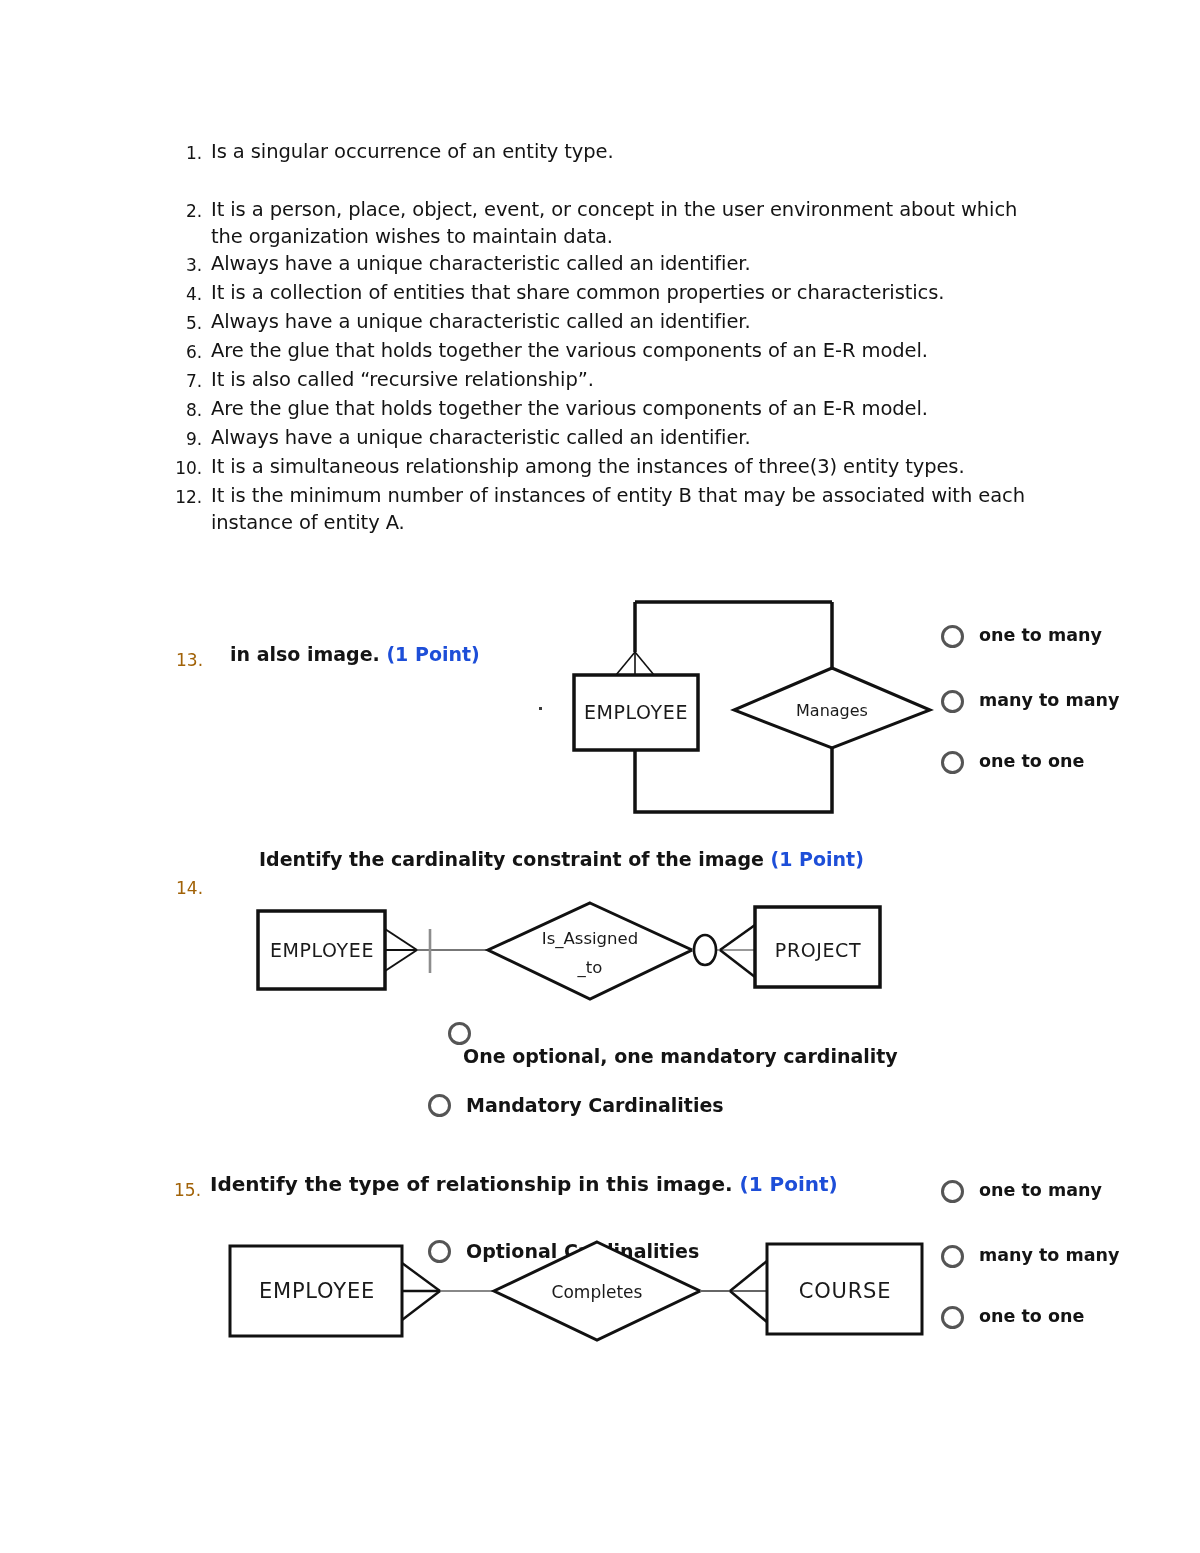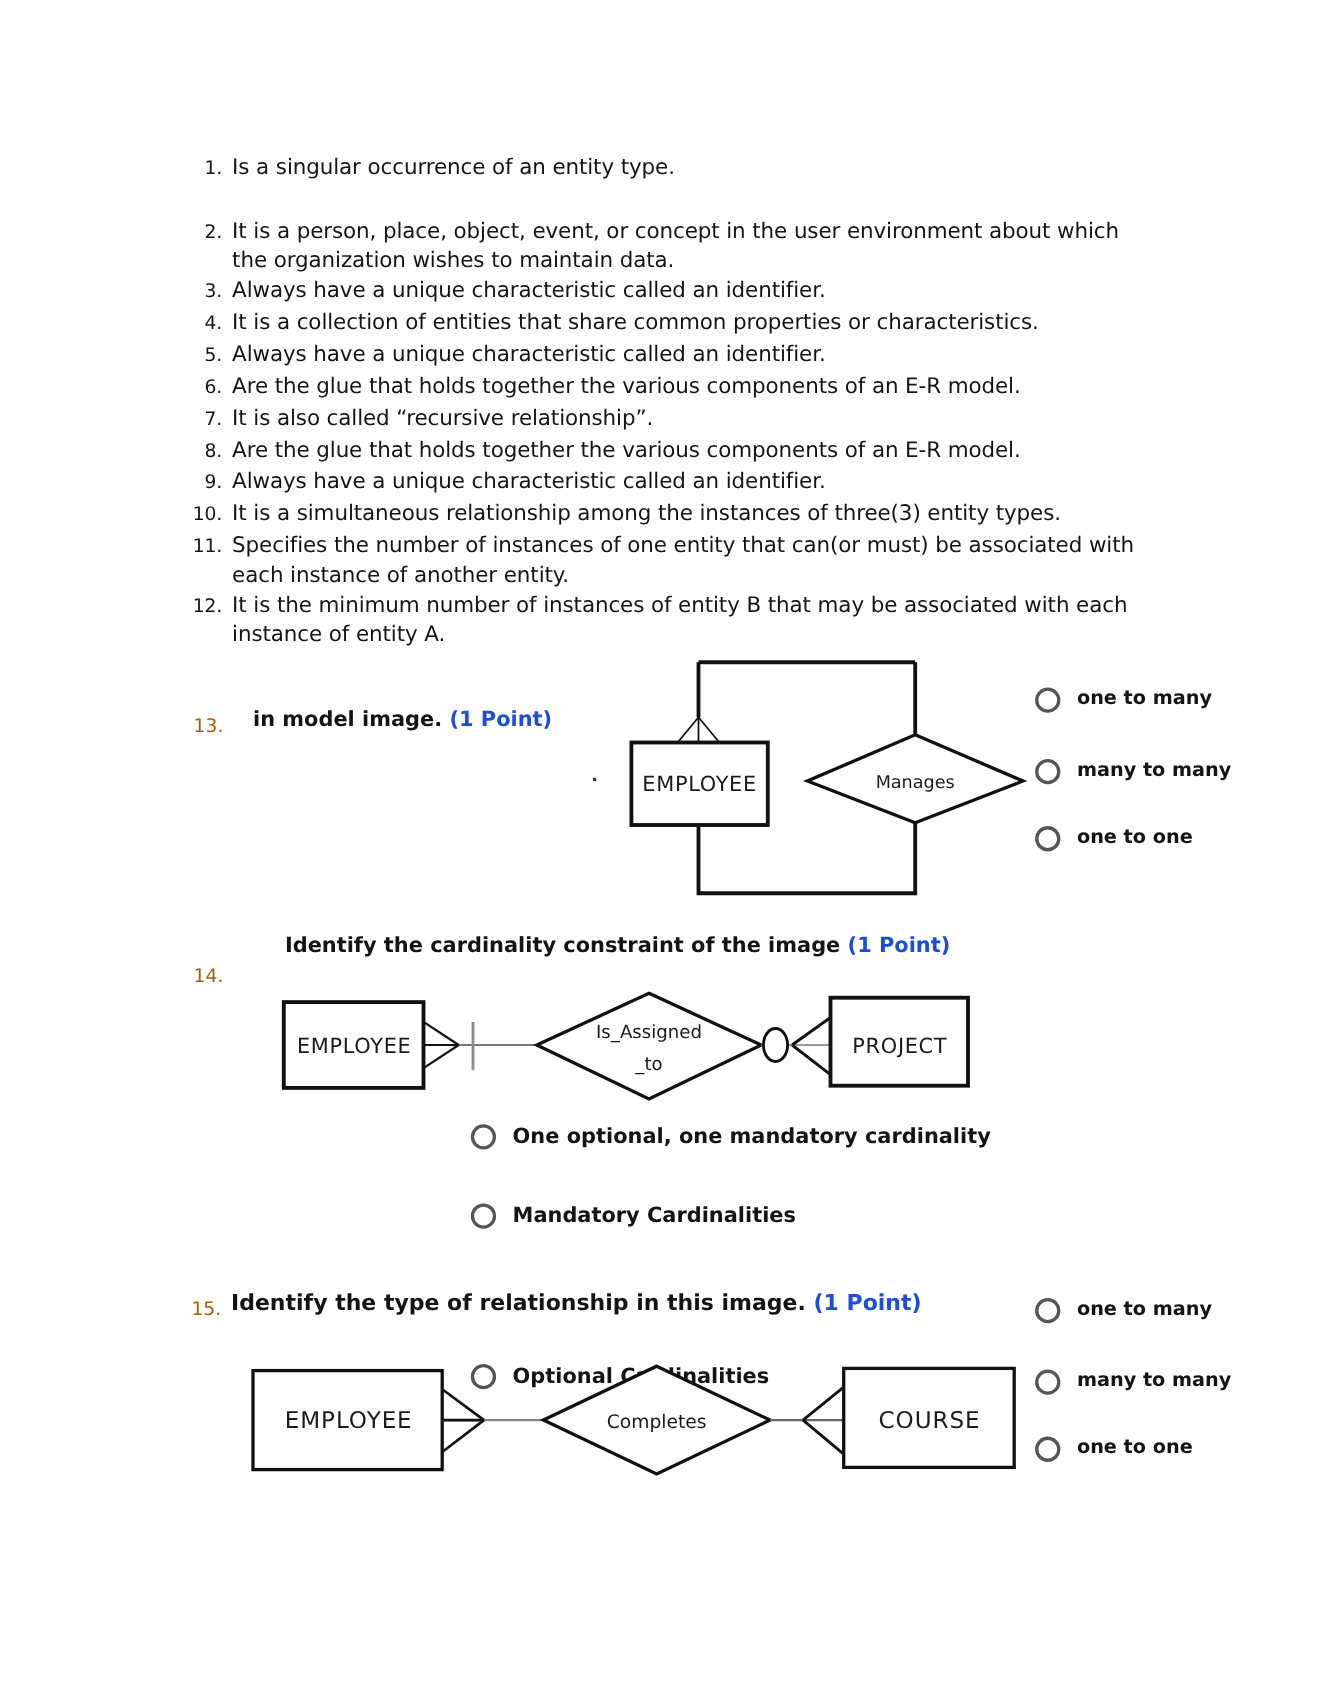--- a/index.html
+++ b/index.html
@@ -159,37 +159,33 @@
     <div class="qrow">
       <span class="qnum">9.</span>
       <span class="qtext">Always have a unique characteristic called an identifier.</span>
     </div>
 
     <div class="qrow">
       <span class="qnum">10.</span>
       <span class="qtext">It is a simultaneous relationship among the instances of three(3) entity types.</span>
     </div>
 
-    <div class="qrow">
-      <span class="qnum">11.</span>
-      <span class="qtext">Specifies the number of instances of one entity that can(or must) be associated with each instance of another entity.</span>
-    </div>
 
     <div class="qrow">
       <span class="qnum">12.</span>
       <span class="qtext">It is the minimum number of instances of entity B that may be associated with each instance of entity A.</span>
     </div>
 
   </div>
 
   <div class="sec-num" style="left:176px; top:650px;">13.</div>
 
   <div class="sec-head" style="left:230px; top:618px;">
     <br>
-    <span>in model image.</span>
+    <span>in also image.</span>
     <span class="pts">(1 Point)</span>
   </div>
 
   <div class="stray-dot" style="left:539px; top:707px;"></div>
 
   <div class="diagram" style="left:560px; top:590px;">
     <svg width="380" height="240" viewBox="0 0 380 240">
 
       <polyline points="75,12 272,12" fill="none" stroke="#111" stroke-width="3.5"></polyline>
       <polyline points="75,12 75,62" fill="none" stroke="#111" stroke-width="3.5"></polyline>
@@ -251,21 +247,21 @@
       <ellipse cx="455" cy="55" rx="11" ry="15" fill="#fff" stroke="#111" stroke-width="2.6"></ellipse>
 
       <line x1="470" y1="55" x2="505" y2="30" stroke="#111" stroke-width="2.6"></line>
       <line x1="470" y1="55" x2="505" y2="82" stroke="#111" stroke-width="2.6"></line>
 
       <rect x="505" y="12" width="125" height="80" fill="#fff" stroke="#111" stroke-width="3.5"></rect>
       <text class="er-text" x="568" y="62" font-size="19" text-anchor="middle" letter-spacing="0.6">PROJECT</text>
     </svg>
   </div>
 
-  <div class="opt" style="left:428px; top:1022px;">
+  <div class="opt" style="left:448px; top:1022px;flex-direction:column;">
     <span class="radio"></span>
     <span class="opt-label big">One optional, one mandatory cardinality</span>
   </div>
   <div class="opt" style="left:428px; top:1094px;">
     <span class="radio"></span>
     <span class="opt-label big">Mandatory Cardinalities</span>
   </div>
   <div class="opt" style="left:428px; top:1224px;margin-top:16px;">
     <span class="radio"></span>
     <span class="opt-label big">Optional Cardinalities</span>

